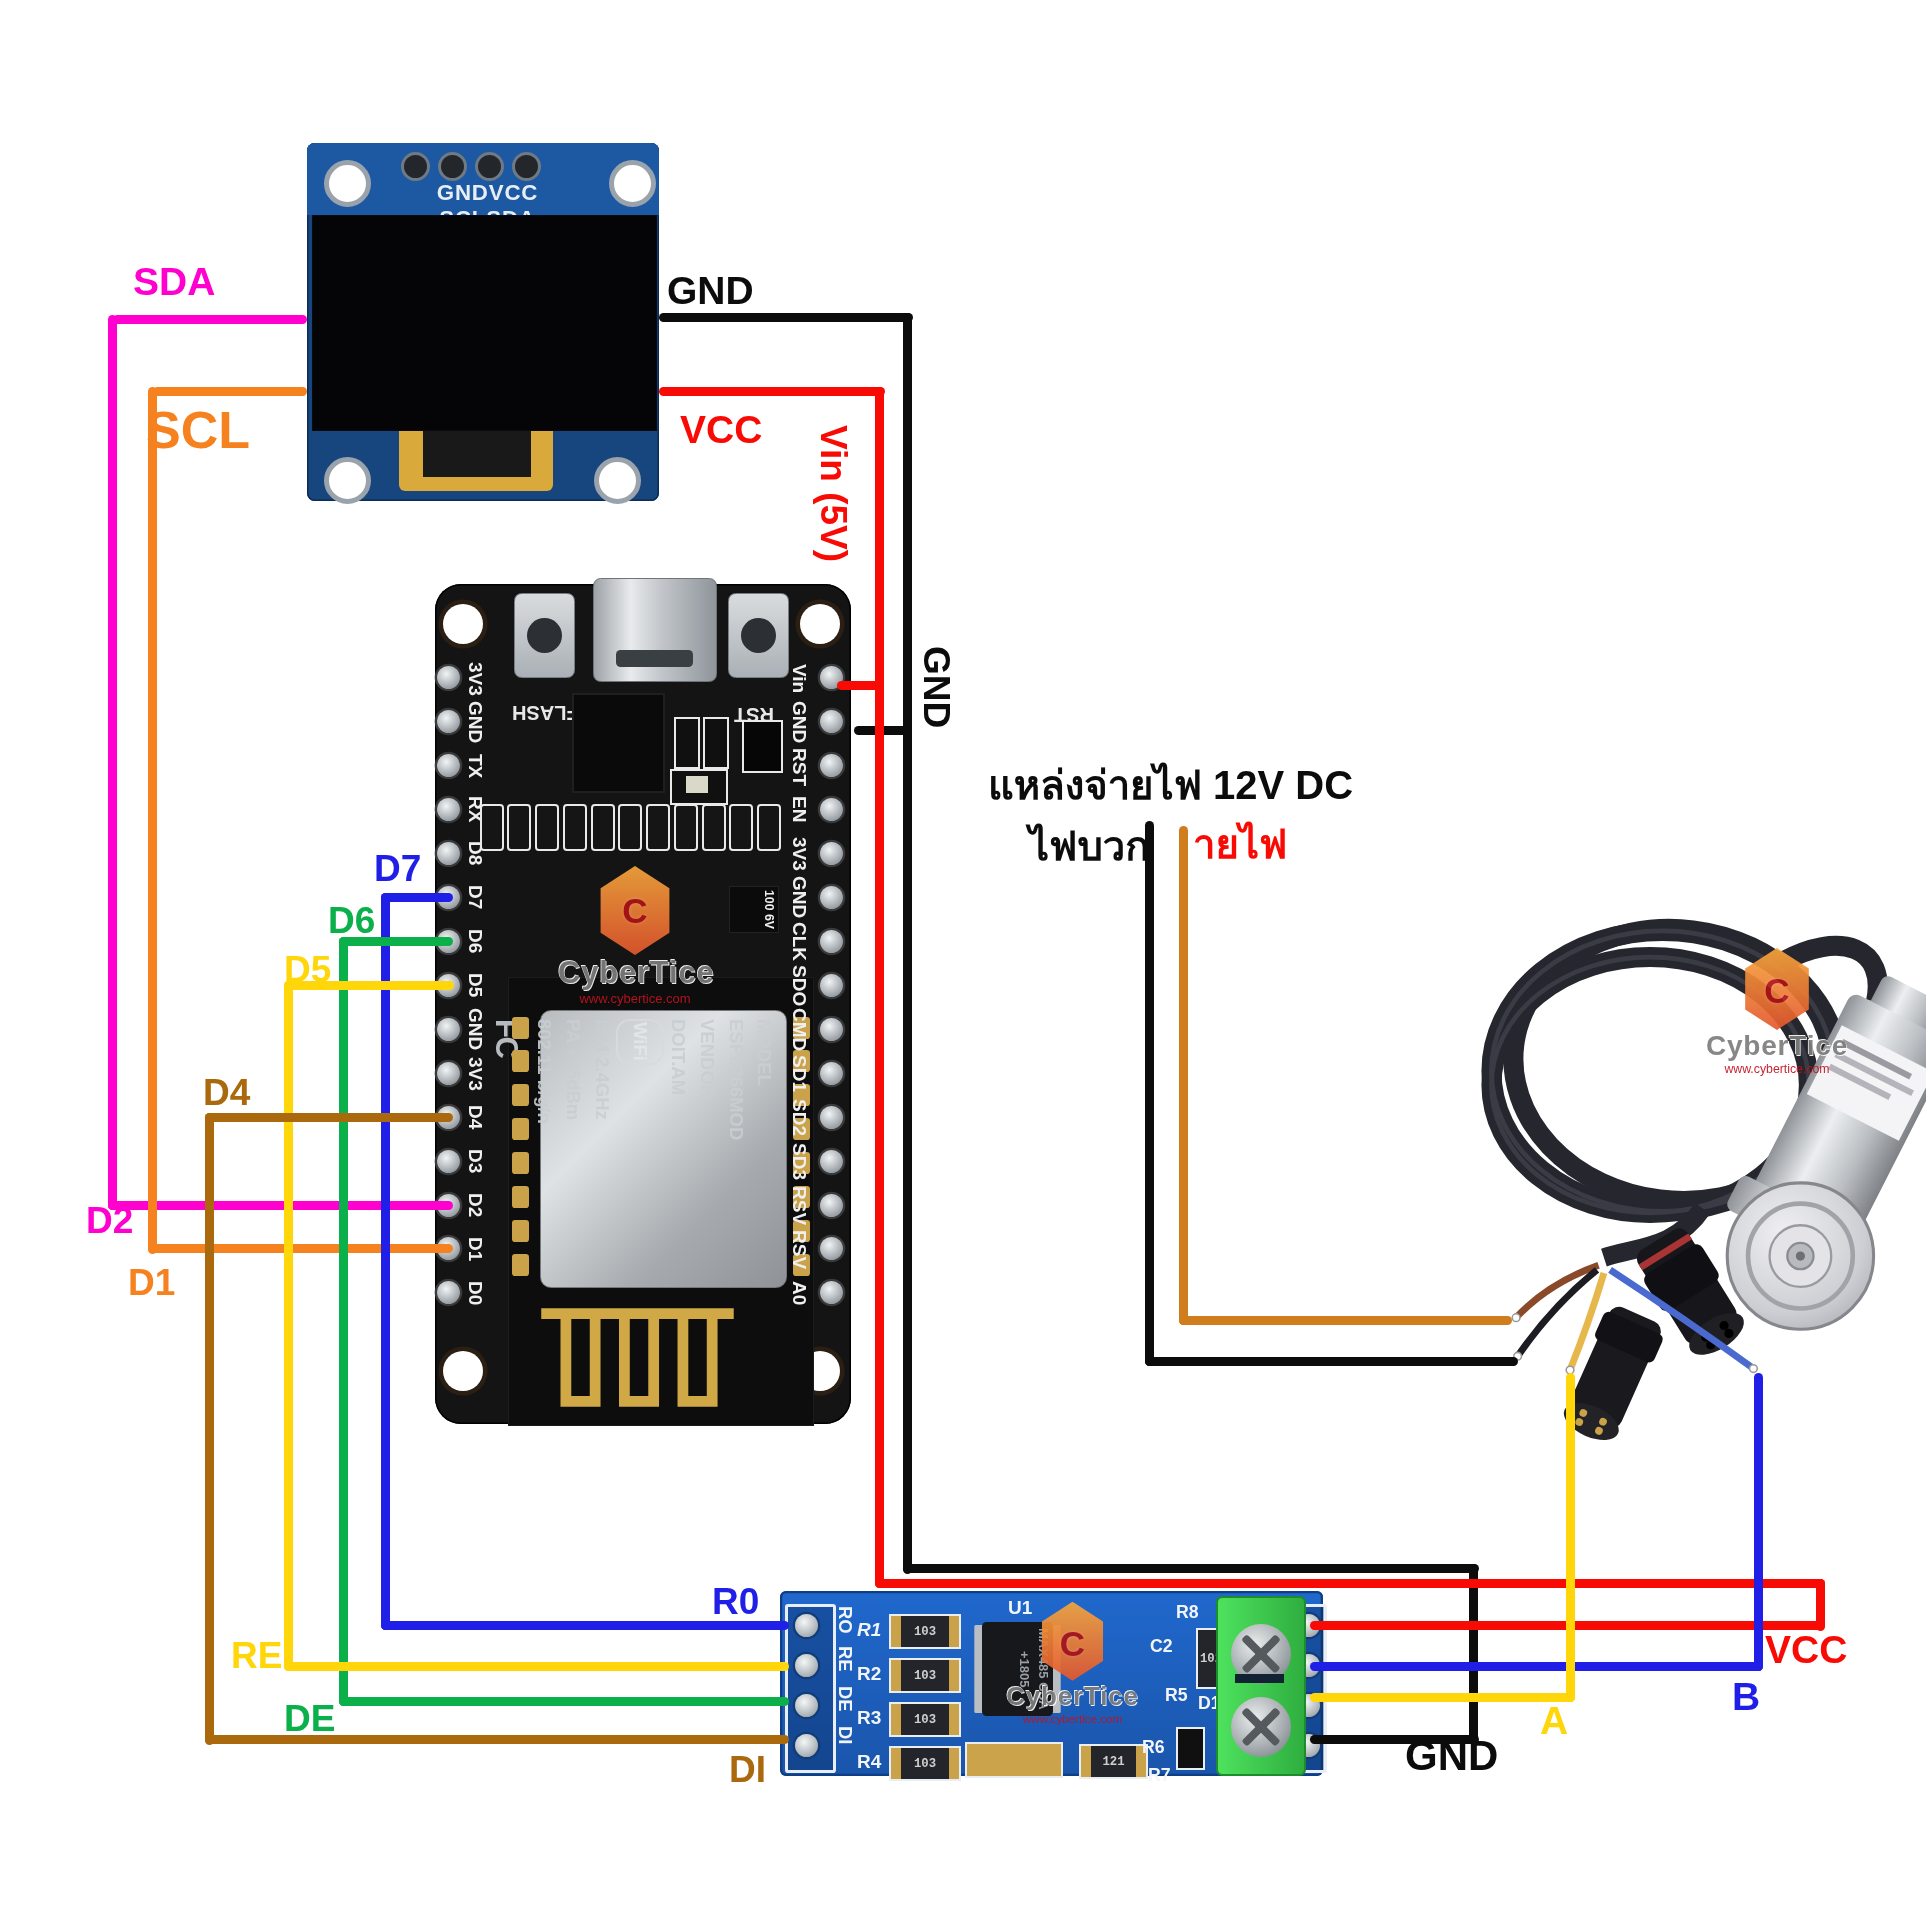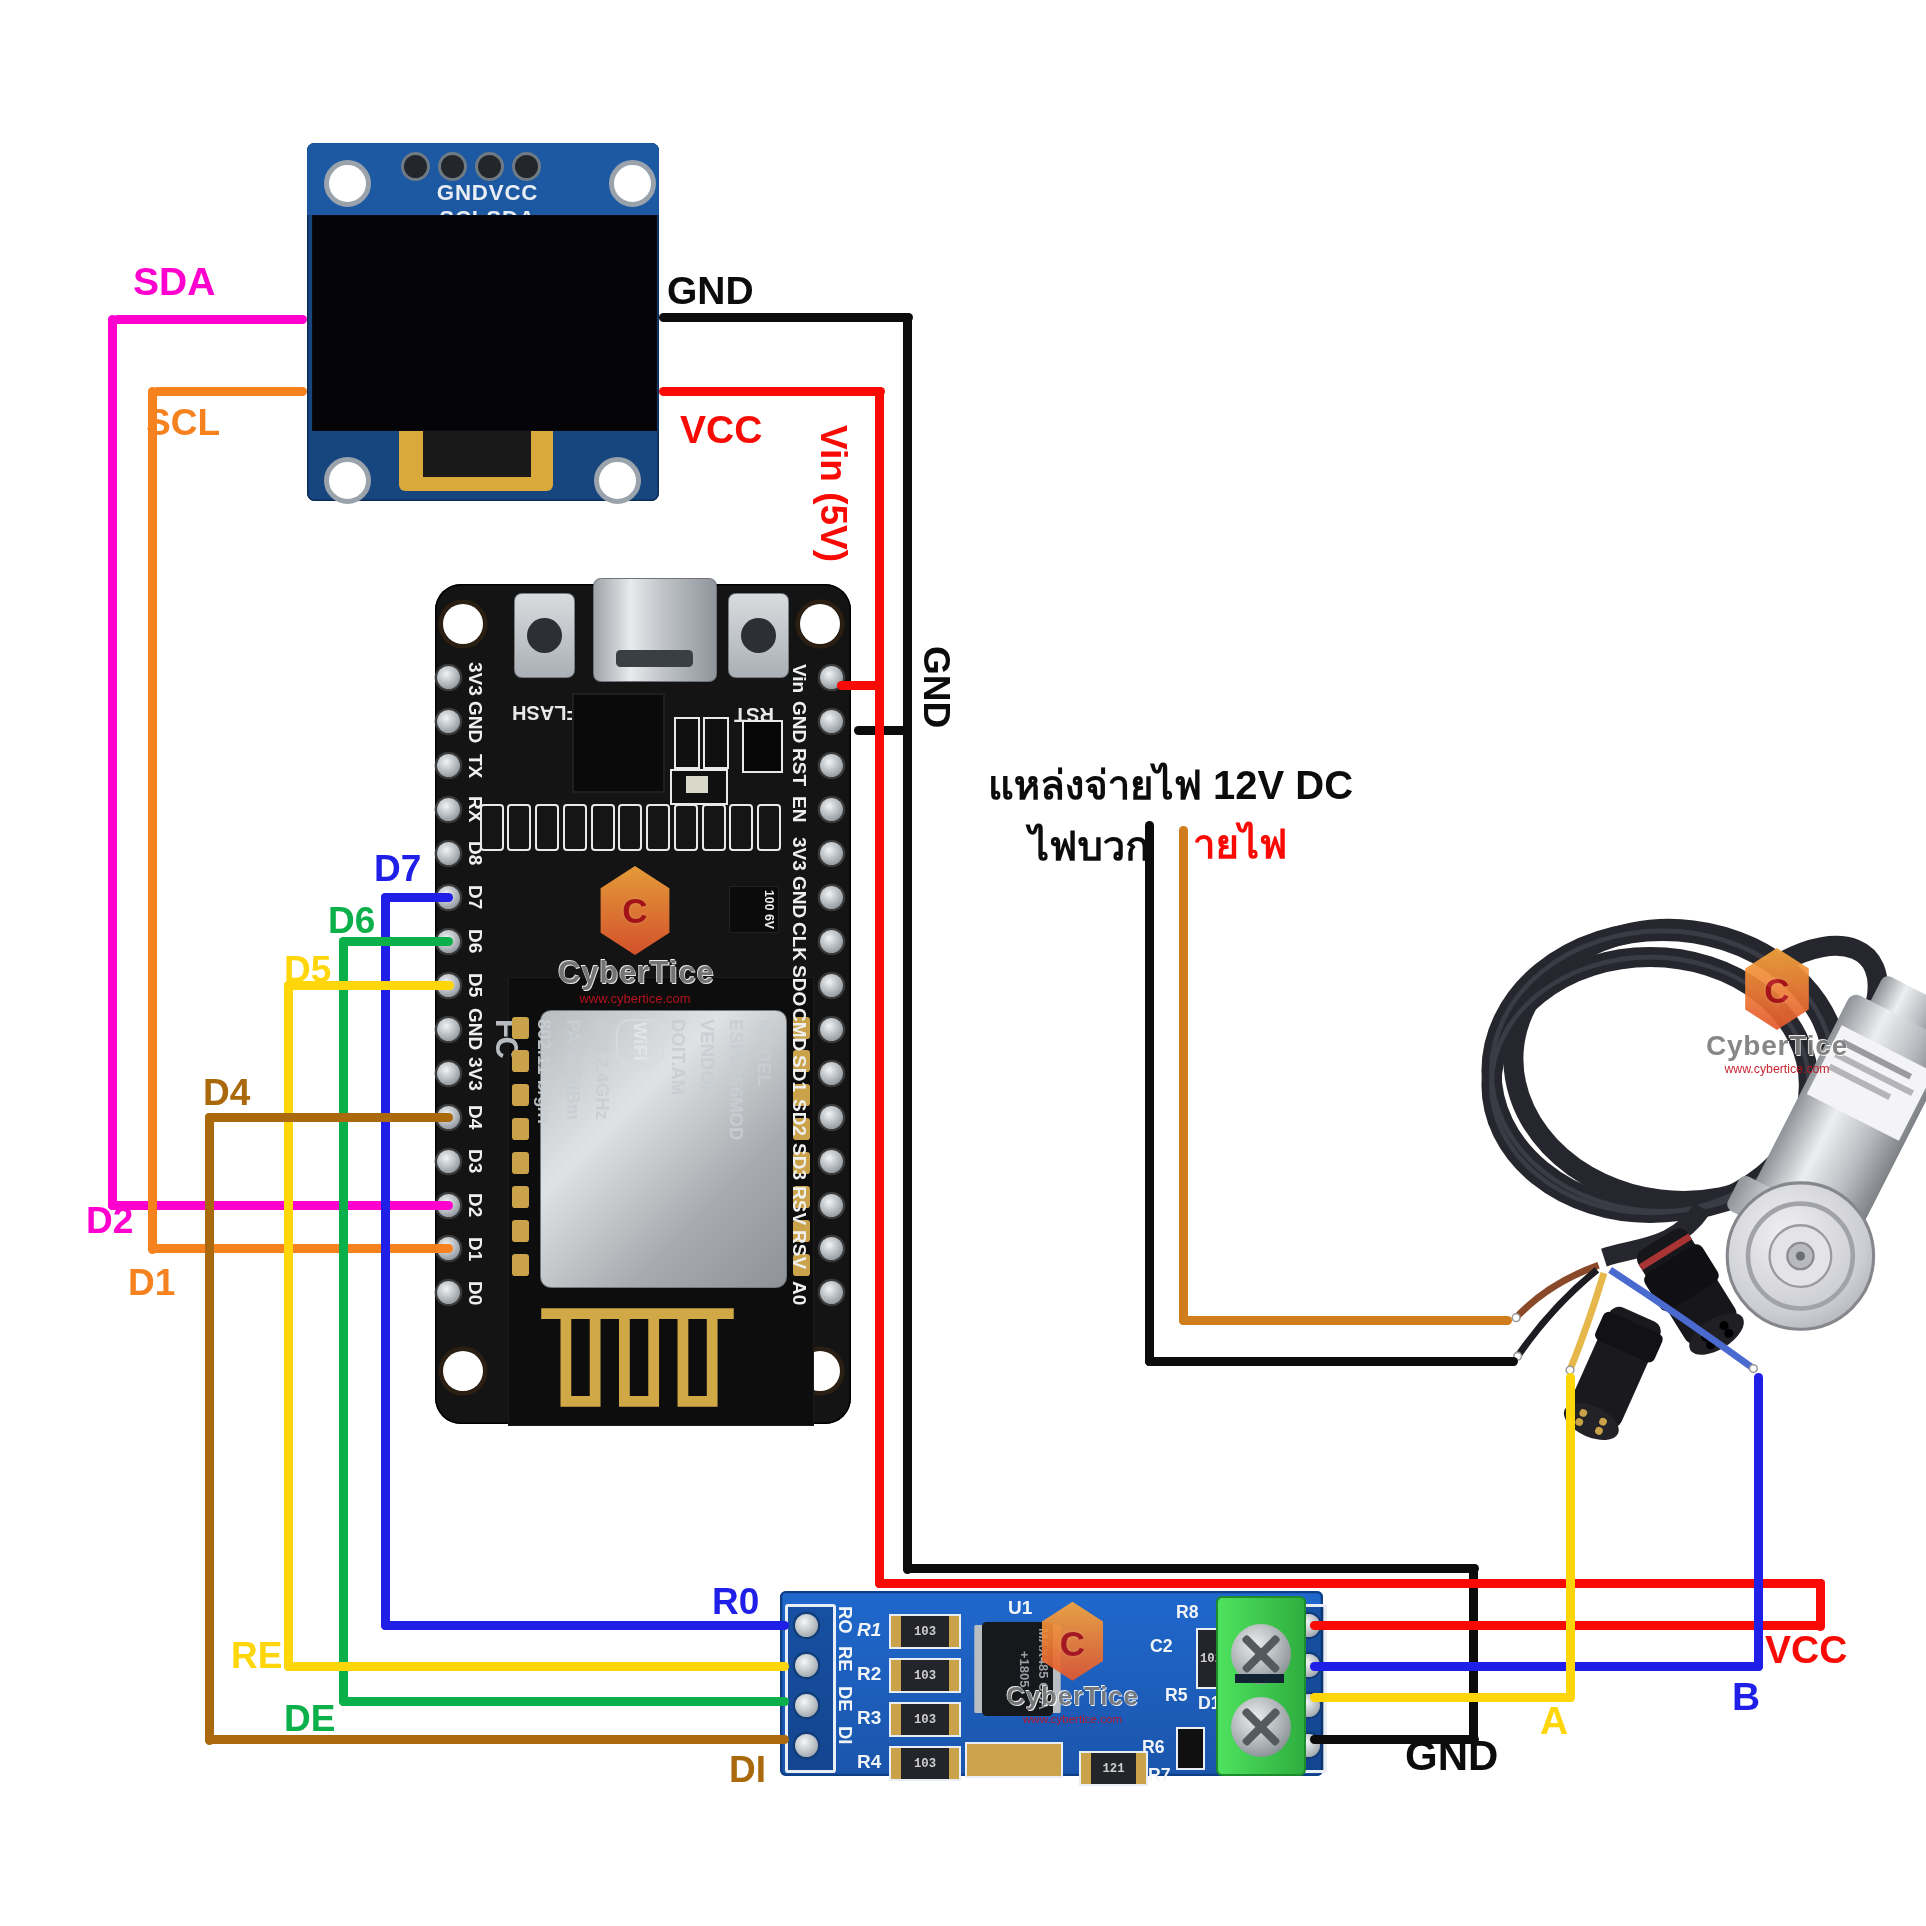--- a/index.html
+++ b/index.html
@@ -246,21 +246,21 @@
     </div>
 
   <div class="abs" id="rs485">
     <div class="pblock" style="left:4.6px;top:13px;width:45px;height:163px"></div>
     <div class="pblock" style="left:515px;top:13px;width:26px;height:163px"></div>
     <div class="ref" style="left:228px;top:6.2px">U1</div>
     <div class="chip">
       <span>MAX485</span> <span>CSA</span> <span>+1805</span>
     </div>
     <div class="ycap"></div>
-    <div class="res" style="left:299px;top:160px;width:65px">
+    <div class="res" style="left:299px;top:153px;width:65px">
         <i></i>
         <b>121</b>
         <i></i>
       </div>
     <div class="res" style="left:416px;top:37px;width:26px;height:57px">
         <b>102</b>
       </div>
     <div class="smd" style="left:396px;top:136px;width:25px;height:39px;position:absolute;background:#101010;border:2.3px solid #e9eef4"></div>
     <div class="term">
       <div class="screw" style="top:26px">
@@ -446,21 +446,21 @@
       <div class="wire" style="left: 339px; top: 1697px; width: 450px; height: 9.2px; background: rgb(12, 176, 74);"></div>
       <div class="wire" style="left: 284px; top: 981px; width: 170px; height: 9.2px; background: rgb(255, 214, 10);"></div>
       <div class="wire" style="left: 284px; top: 981px; width: 9.2px; height: 690px; background: rgb(255, 214, 10);"></div>
       <div class="wire" style="left: 284px; top: 1662px; width: 505px; height: 9.2px; background: rgb(255, 214, 10);"></div>
       <div class="wire" style="left: 205px; top: 1113px; width: 248px; height: 9.2px; background: rgb(169, 105, 12);"></div>
       <div class="wire" style="left: 205px; top: 1113px; width: 9.2px; height: 632px; background: rgb(169, 105, 12);"></div>
       <div class="wire" style="left: 205px; top: 1735px; width: 584px; height: 9.2px; background: rgb(169, 105, 12);"></div>
     </div>
   <div id="labels-layer">
       <div class="wlabel" style="left: 133px; top: 262px; font-size: 39px; color: rgb(255, 0, 207);">SDA</div>
-      <div class="wlabel" style="left: 146px; top: 404px; font-size: 37px; color: rgb(245, 130, 31);">SCL</div>
+      <div class="wlabel" style="left: 146px; top: 404px; font-size: 52px; color: rgb(245, 130, 31);">SCL</div>
       <div class="wlabel" style="left: 667px; top: 271px; font-size: 39px; color: rgb(12, 12, 12);">GND</div>
       <div class="wlabel" style="left: 680px; top: 410px; font-size: 39px; color: rgb(249, 11, 5);">VCC</div>
       <div class="wlabel vtext" style="left: 815px; top: 425px; font-size: 37px; color: rgb(249, 11, 5);">Vin (5V)</div>
       <div class="wlabel vtext" style="left: 918px; top: 646px; font-size: 37px; color: rgb(12, 12, 12);">GND</div>
       <div class="wlabel" style="left: 988px; top: 765px; font-size: 40px; color: rgb(12, 12, 12);">แหล่งจ่ายไฟ 12V DC</div>
       <div class="wlabel" style="left: 1029px; top: 826px; font-size: 40px; color: rgb(12, 12, 12);">ไฟบวก</div>
       <div class="wlabel" style="left: 1193px; top: 824px; font-size: 40px; color: rgb(249, 11, 5);">ายไฟ</div>
       <div class="wlabel" style="left: 374px; top: 850px; font-size: 37px; color: rgb(31, 31, 232);">D7</div>
       <div class="wlabel" style="left: 328px; top: 902px; font-size: 37px; color: rgb(12, 176, 74);">D6</div>
       <div class="wlabel" style="left: 284px; top: 951px; font-size: 37px; color: rgb(255, 214, 10);">D5</div>

